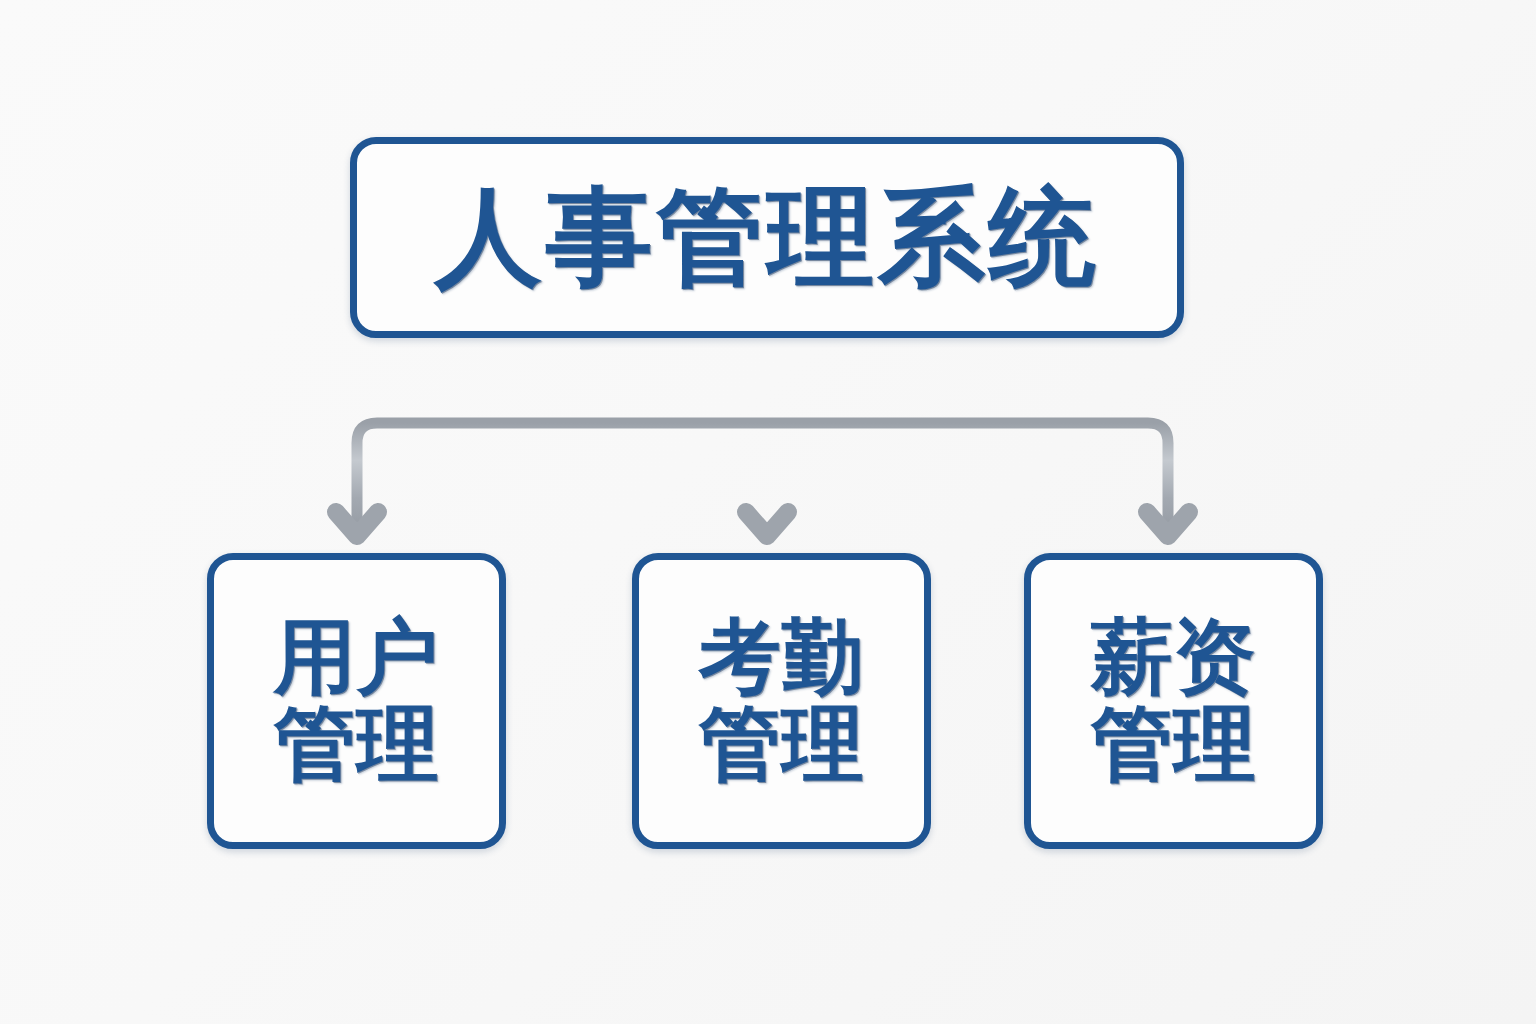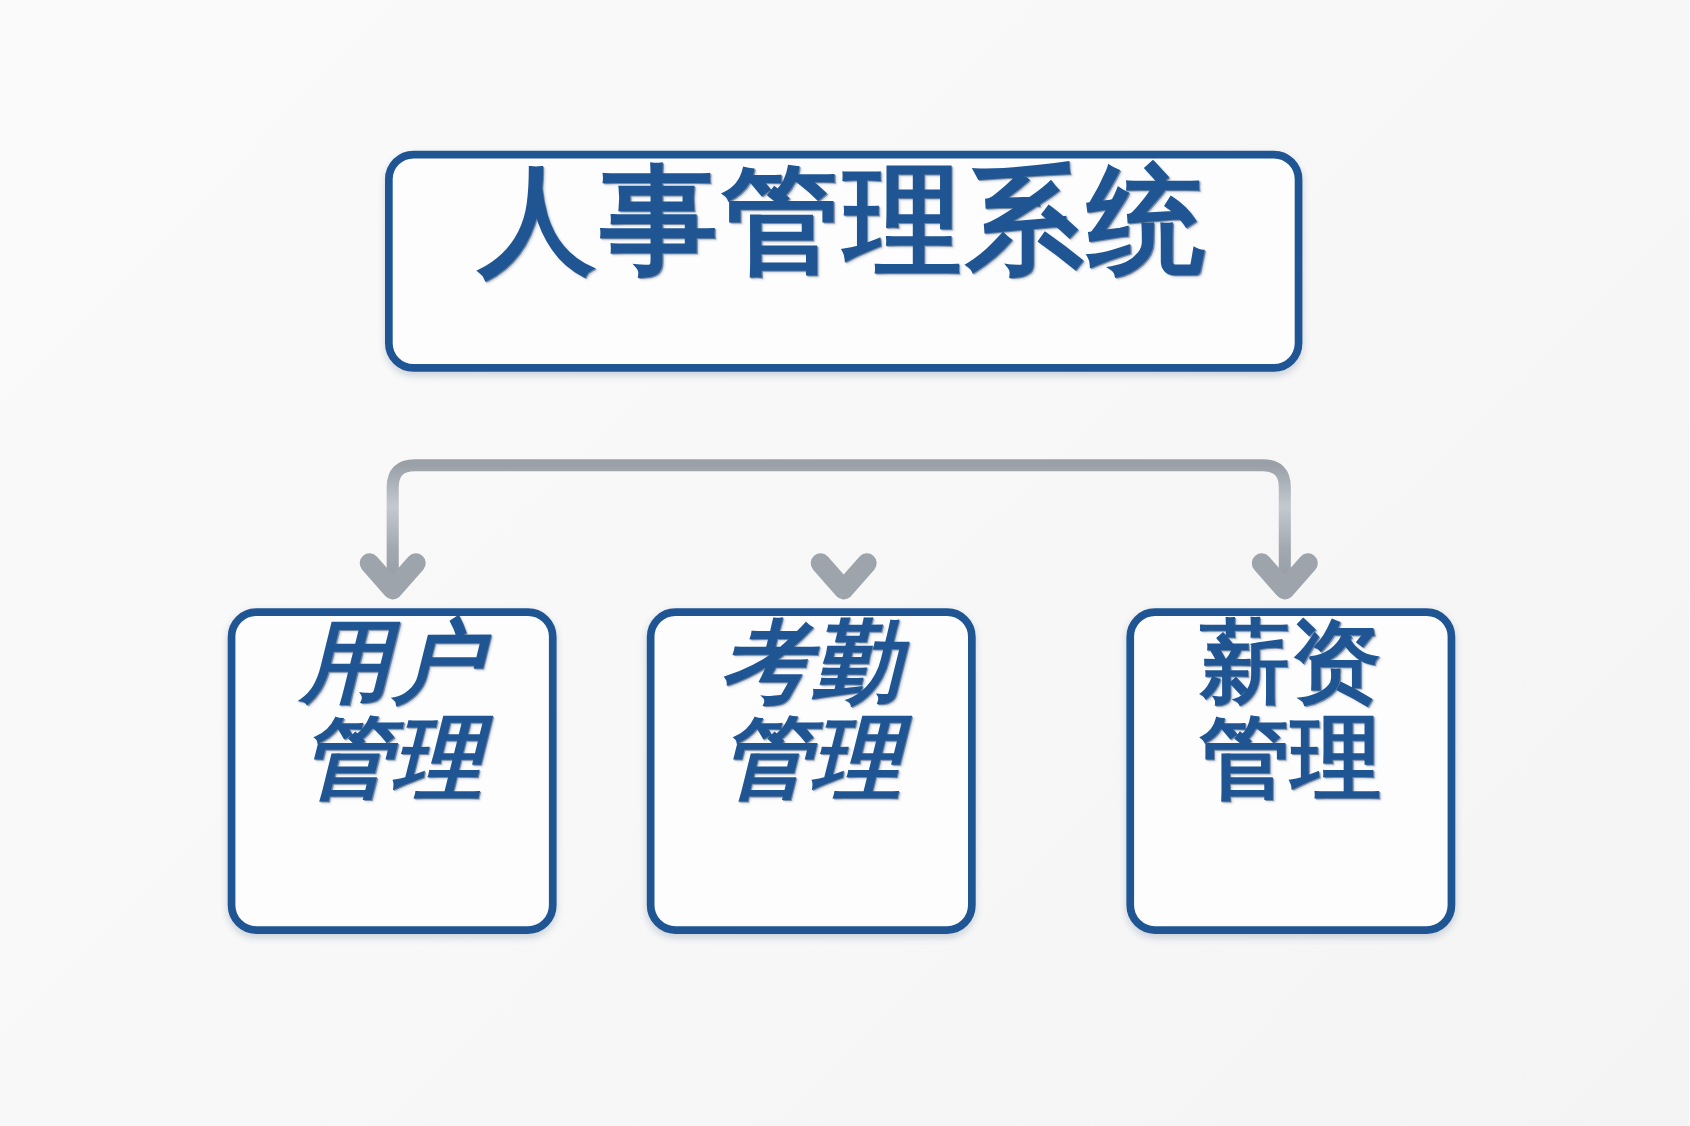--- a/index.html
+++ b/index.html
@@ -31,20 +31,21 @@
   }
 
   
   .node {
     position: absolute;
     box-sizing: border-box;
     background: #fdfdfd;
     border-style: solid;
     border-color: #1f5593;
     display: flex;
+    align-items: center;
     justify-content: center;
     text-align: center;
     box-shadow: 0 3px 7px rgba(40, 70, 110, 0.20);
   }
 
   #node-root {
     left: 350px;
     top: 137px;
     width: 834px;
     height: 201px;
@@ -53,22 +54,22 @@
   }
 
   .node-child {
     top: 553px;
     width: 299px;
     height: 296px;
     border-width: 7px;
     border-radius: 26px;
   }
 
-  #node-user     { left: 207px; font-style: italic; }
-  #node-attend   { left: 588px; font-style: italic; }
+  #node-user     { left: 207px; }
+  #node-attend   { left: 632px; }
   #node-salary   { left: 1024px; }
 
   
   .node-label {
     color: #1f5593;
     font-weight: 700;
     line-height: 1.06;
     letter-spacing: 0.02em;
     text-shadow:
        1px 1px 0 rgba(15, 45, 85, 0.45),

